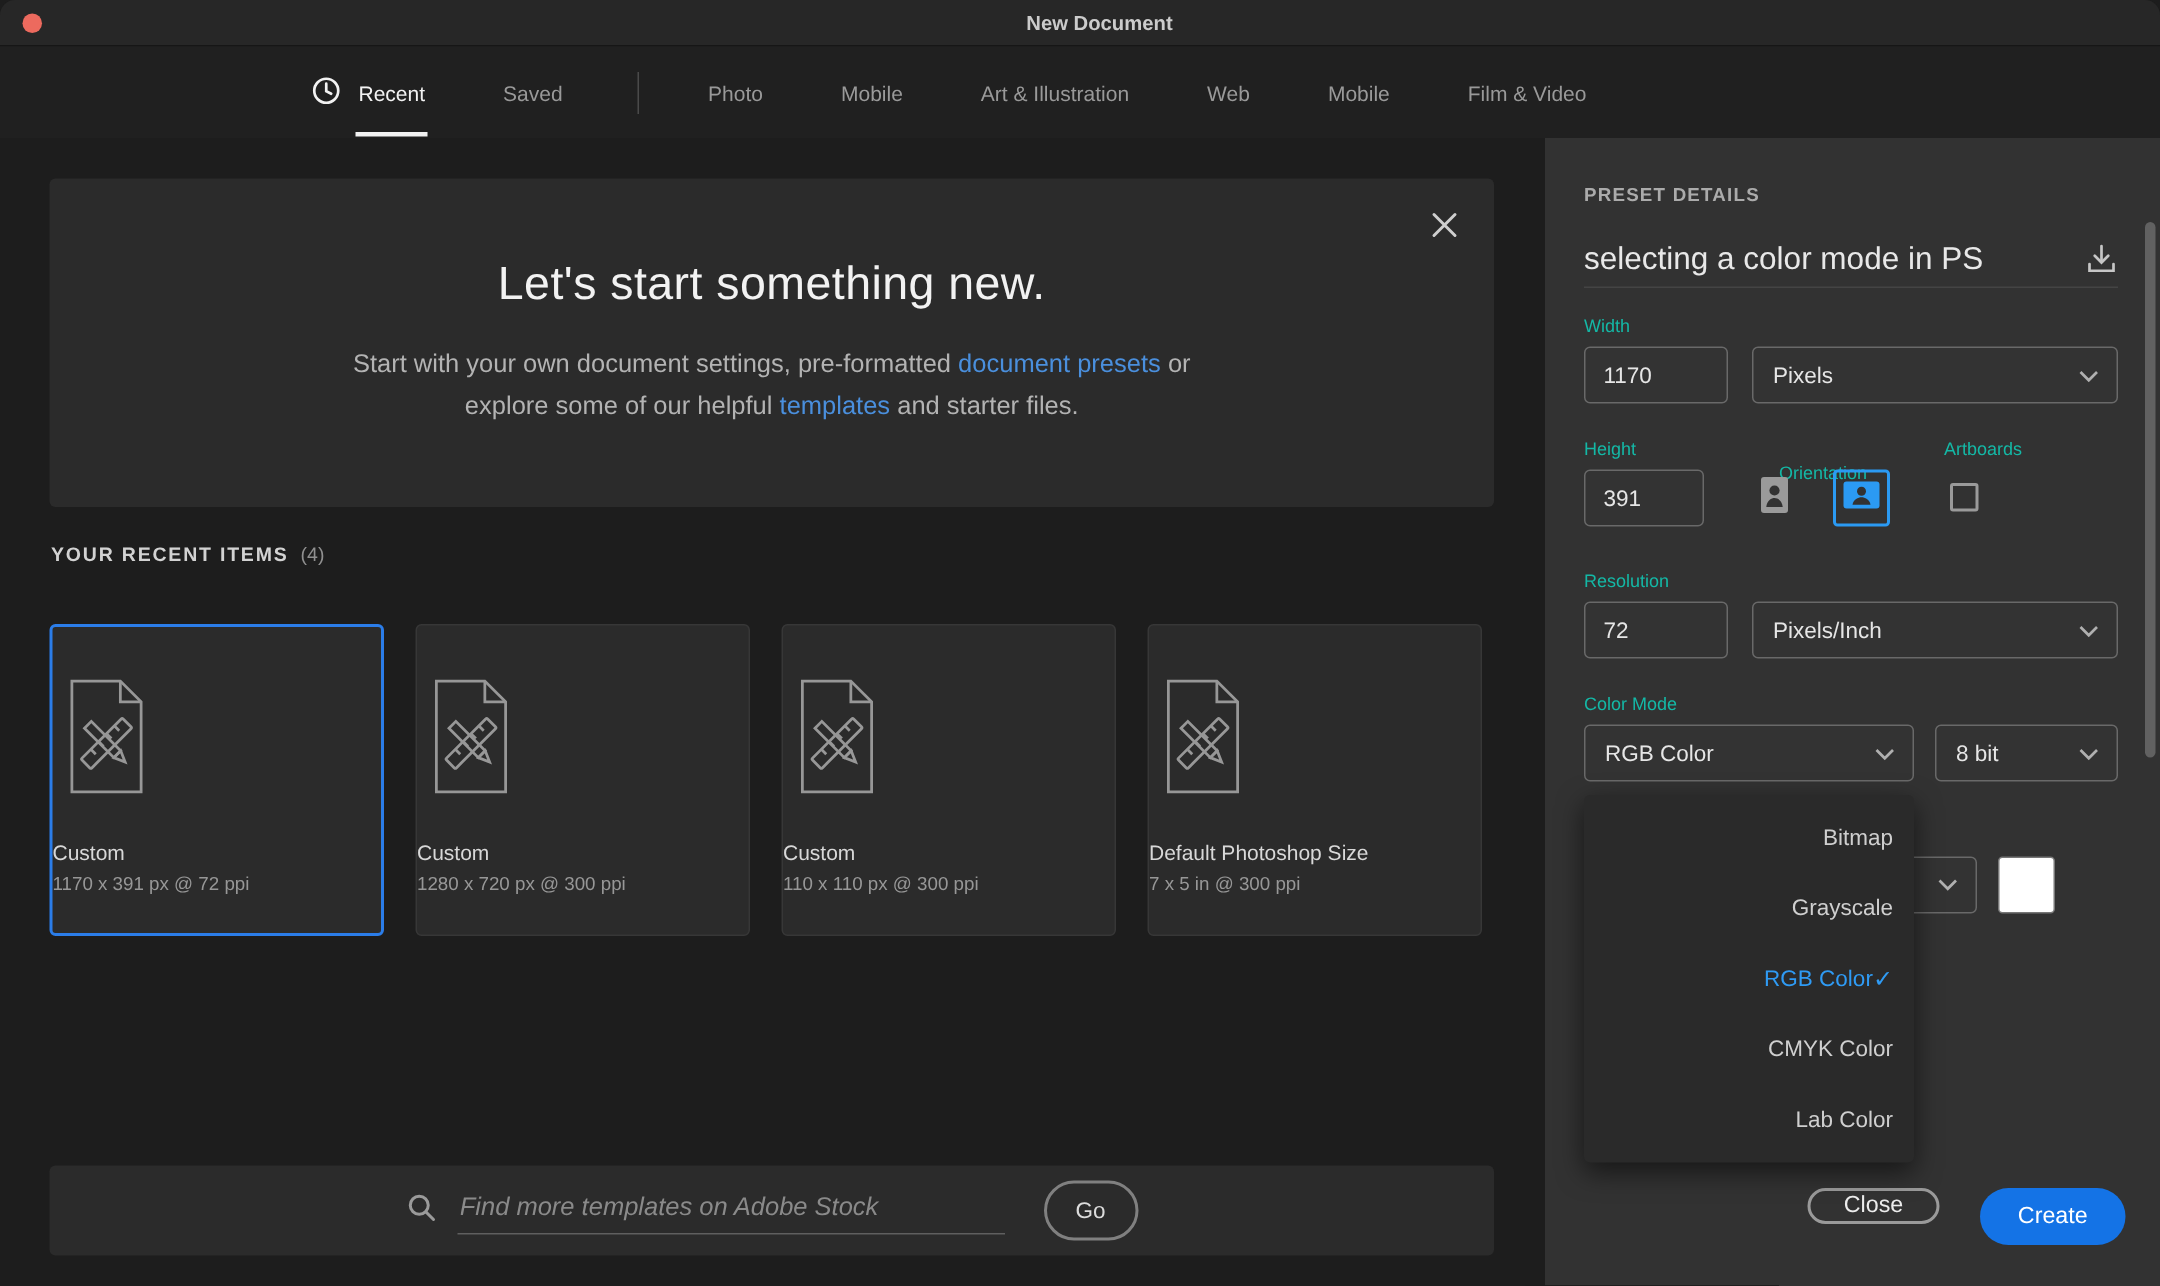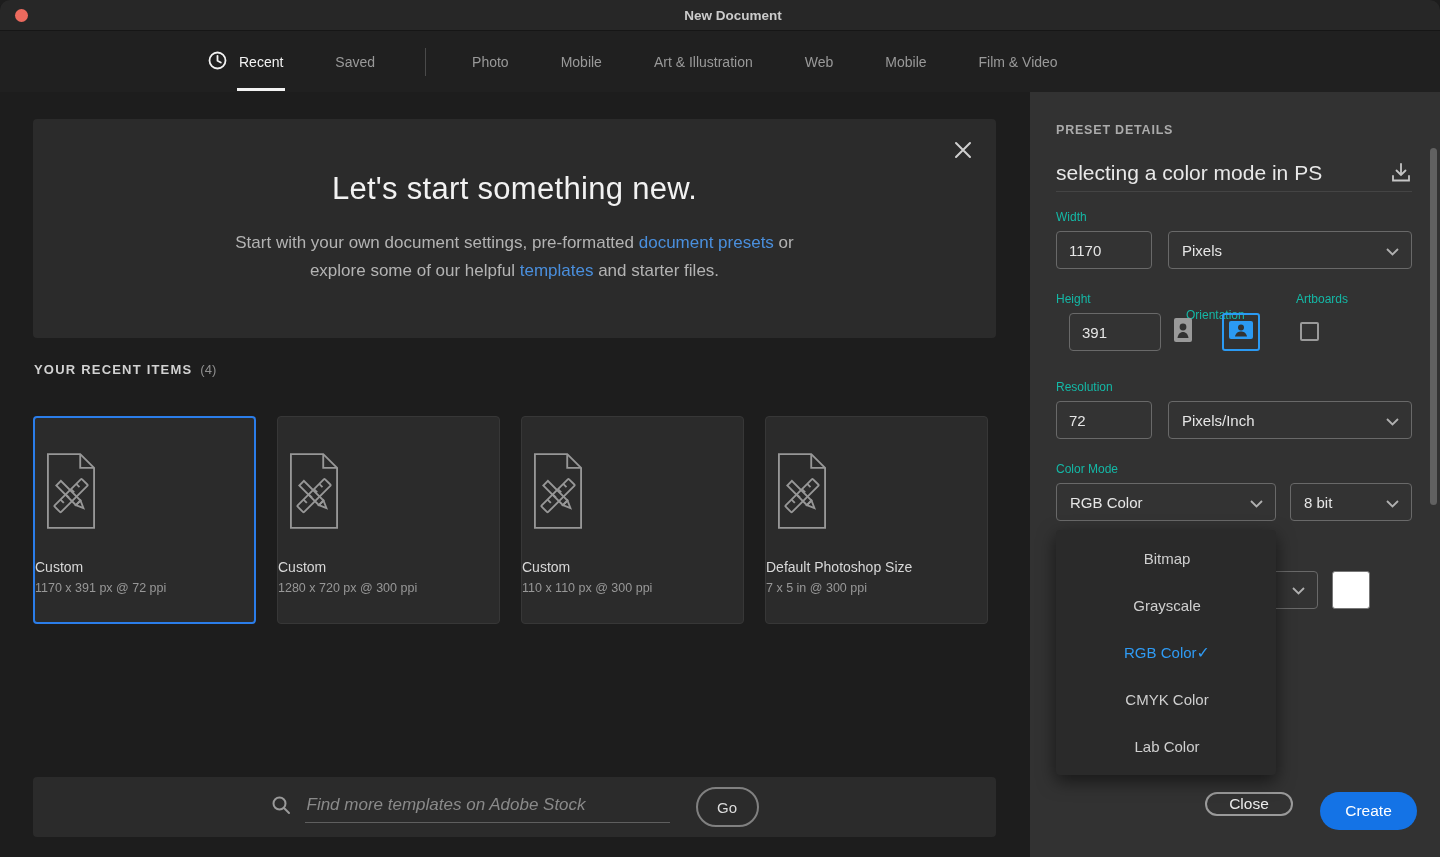--- a/index.html
+++ b/index.html
@@ -71,21 +71,21 @@
   .orient-btn { position:absolute; width:34px; height:38px; border-radius:3px; display:flex; align-items:center; justify-content:center; cursor:pointer; border:2px solid transparent; }
   .orient-btn.selected { border-color:#2b9af3; }
   .checkbox { position:absolute; width:19px; height:19px; border:2px solid #9a9a9a; border-radius:2px; background:transparent; cursor:pointer; }
 
   .stub-select { position:absolute; left:26px; top:479px; width:262px; height:38px; background:#333333; border:1px solid #696969; border-radius:4px;
                  display:flex; align-items:center; justify-content:flex-end; padding-right:12px; z-index:1; cursor:pointer; }
   .swatch { position:absolute; left:302px; top:479px; width:38px; height:38px; background:#ffffff; border-radius:3px; border:1px solid #777; cursor:pointer; }
 
   .menu { position:absolute; left:26px; top:438px; width:220px; background:#2a2a2a; border-radius:4px;
           box-shadow:0 6px 18px rgba(0,0,0,.55); z-index:5; padding:5px 0; }
-  .menu-item { height:47px; display:flex; align-items:center; justify-content:center; padding:0 14px 0 16px;
+  .menu-item { height:47px; display:flex; align-items:center; justify-content:flex-end; padding:0 14px 0 16px;
                font-size:15px; color:#cfcfcf; cursor:pointer; }
   .menu-item.selected { color:#2f9bf4; }
   .menu-check { color:#2f9bf4; font-size:16px; }
 
   .close-btn { position:absolute; left:175px; top:700px; width:88px; height:24px; border-radius:19px; border:2px solid #9a9a9a;
                background:transparent; color:#ececec; font-size:15.5px; font-family:"Liberation Sans", sans-serif; cursor:pointer; }
   .create-btn { position:absolute; left:290px; top:700px; width:97px; height:38px; border-radius:19px; border:none;
                 background:#1473e6; color:#ffffff; font-size:15.5px; font-weight:400; font-family:"Liberation Sans", sans-serif; cursor:pointer; }
 
   .scrollbar { position:absolute; right:3px; top:148px; width:7px; height:357px; border-radius:4px; background:#616161; z-index:9; }
@@ -281,21 +281,21 @@
       <span>Pixels</span>
       <span><svg width="13" height="8" viewBox="0 0 13 8">
             <path d="M1 1 L6.5 6.5 L12 1" fill="none" stroke="#b0b0b0" stroke-width="1.8"></path>
           </svg></span>
     </div>
 
     <div class="flabel" style="left:26px; top:200px;">Height</div>
     <div class="flabel" style="left:156px; top:200px;margin-top:16px;">Orientation</div>
     <div class="flabel" style="left:266px; top:200px;">Artboards</div>
 
-    <input class="field" style="left: 26px; top: 221px; width: 92px; margin-left: 13px;" value="391">
+    <input class="field" style="left: 26px; top: 221px; width: 80px;" value="391">
 
     <div class="orient-btn" style="left:136px; top:221px;">
       <span>
         <svg width="20" height="26" viewBox="0 0 20 26">
             <rect x="1" y="1" width="18" height="24" rx="2" fill="#9a9a9a"></rect>
             <circle cx="10" cy="10" r="3.4" fill="#323232"></circle>
             <path d="M4.5 21 C5 16.5 8 15 10 15 C12 15 15 16.5 15.5 21 Z" fill="#323232"></path>
           </svg>
       </span>
     </div>

